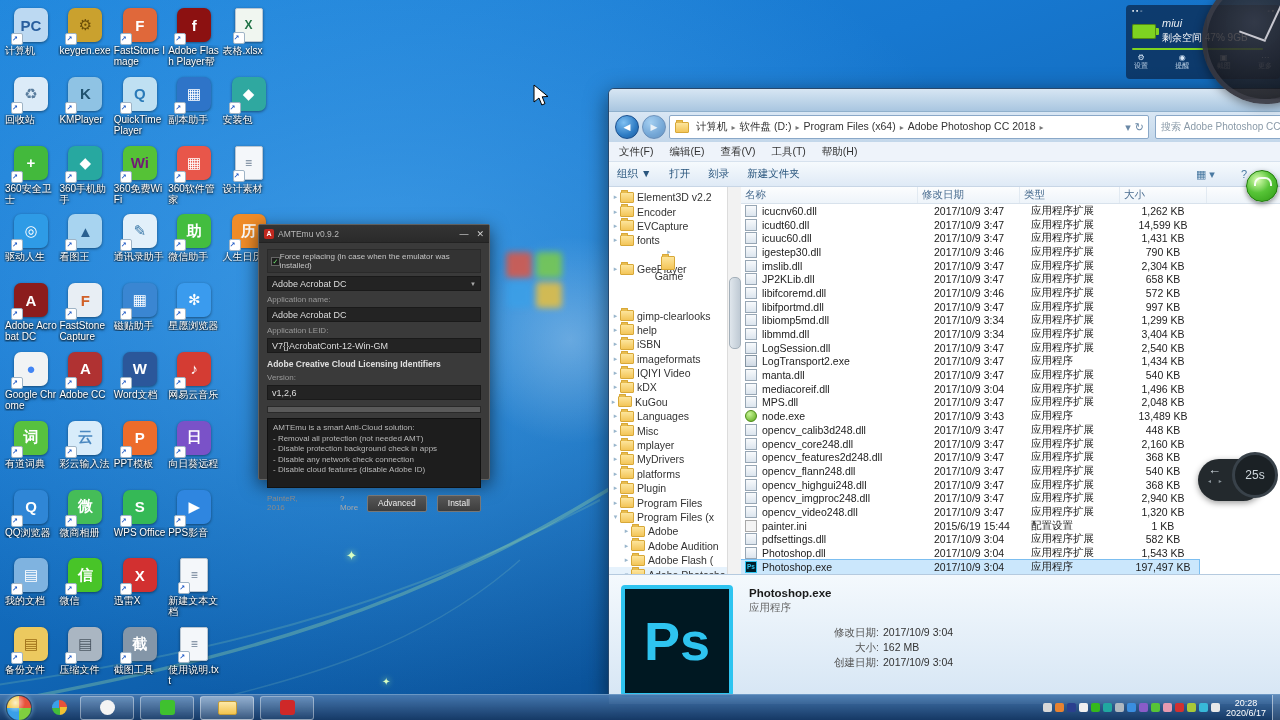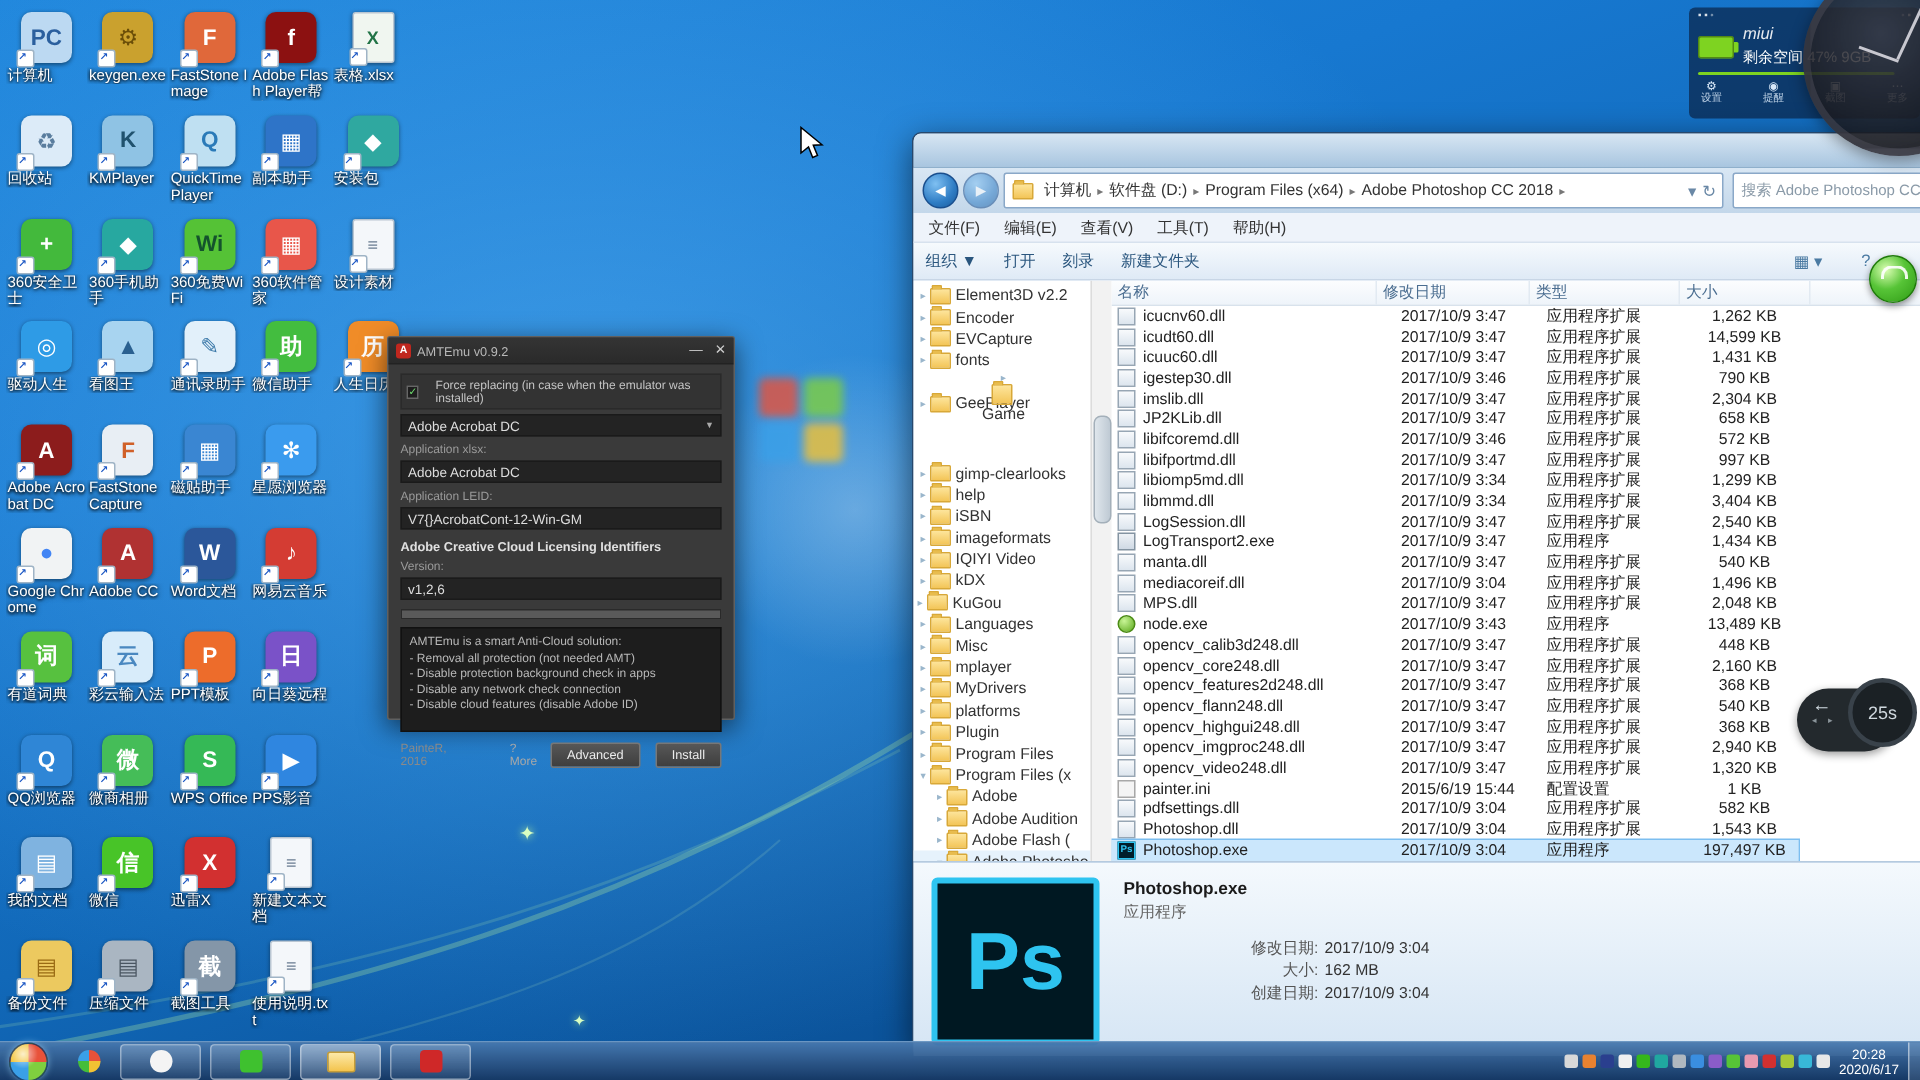--- a/index.html
+++ b/index.html
@@ -106,21 +106,21 @@
     background:#3a3a3a;border:1px solid #606060;border-radius:2px;
     box-shadow:0 5px 18px rgba(0,0,0,.6);color:#ccc;font-size:9px}
   .amt-title{height:17px;background:linear-gradient(#343434,#2a2a2a);display:flex;
     align-items:center;padding:0 5px;border-bottom:1px solid #222}
   .amt-ico{width:10px;height:10px;background:#c0271e;border-radius:2px;color:#fff;font-size:7px;
     display:flex;align-items:center;justify-content:center;margin-right:4px;font-weight:bold}
   .amt-title-text{color:#b8b8b8;font-size:8.5px}
   .amt-win-btns{margin-left:auto;display:flex;gap:8px;color:#cfcfcf;font-size:9px}
   .amt-win-btns span{cursor:pointer}
   .amt-body{padding:6px 8px 0}
-  .amt-check{display:flex;align-items:center;gap:11px;color:#c4c4c4;font-size:8px;
+  .amt-check{display:flex;align-items:center;gap:0;color:#c4c4c4;font-size:8px;
     background:#333;border:1px solid #2a2a2a;padding:2px 3px}
   .cbx{width:7px;height:7px;background:#1e1e1e;border:1px solid #666;color:#6fe06f;font-size:7px;
     line-height:7px;text-align:center}
   .amt-field{background:#232323;border:1px solid #1a1a1a;height:13px;display:flex;
     align-items:center;padding:0 4px;color:#ddd;margin-top:3px}
   .amt-combo{justify-content:space-between;cursor:pointer}
   .amt-lbl{color:#9a9a9a;font-size:8px;margin-top:4px}
   .amt-sect{color:#e0e0e0;font-weight:bold;font-size:8.5px;margin-top:6px}
   .amt-progress{height:5px;background:#5a5a5a;border:1px solid #2a2a2a;margin-top:6px}
   .amt-info{background:#1d1d1d;border:1px solid #111;margin-top:5px;height:60px;
@@ -339,21 +339,21 @@
       <div class="dlabel">FastStone Image</div>
     </div>
     <div class="dicon">
       <div class="tile" style="background: rgb(191, 224, 242);">
         <span class="glyph" style="color: rgb(42, 122, 184);">Q</span>
       </div>
       <div class="dlabel">QuickTime Player</div>
     </div>
     <div class="dicon">
       <div class="tile" style="background: rgb(85, 194, 54);">
-        <span class="glyph" style="color: #14532d;">Wi</span>
+        <span class="glyph" style="color: #701a75;">Wi</span>
       </div>
       <div class="dlabel">360免费WiFi</div>
     </div>
     <div class="dicon">
       <div class="tile" style="background: rgb(226, 240, 250);">
         <span class="glyph" style="color: rgb(58, 120, 168);">✎</span>
       </div>
       <div class="dlabel">通讯录助手</div>
     </div>
     <div class="dicon">
@@ -873,21 +873,21 @@
   </div>
   <div class="amt-body">
     <div class="amt-check">
       <span class="cbx">✓</span>
       <span>Force replacing (in case when the emulator was installed)</span>
     </div>
     <div class="amt-field amt-combo">
       <span>Adobe Acrobat DC</span>
       <span style="font-size:6px;color:#aaa">▼</span>
     </div>
-    <div class="amt-lbl">Application xlsx:</div>
+    <div class="amt-lbl">Application name:</div>
     <div class="amt-field">Adobe Acrobat DC</div>
     <div class="amt-lbl">Application LEID:</div>
     <div class="amt-field">V7{}AcrobatCont-12-Win-GM</div>
     <div class="amt-sect">Adobe Creative Cloud Licensing Identifiers</div>
     <div class="amt-lbl">Version:</div>
     <div class="amt-field">v1,2,6</div>
     <div class="amt-progress"></div>
     <div class="amt-info" id="amt-info">
         <div>AMTEmu is a smart Anti-Cloud solution:</div>
         <div>- Removal all protection (not needed AMT)</div>

